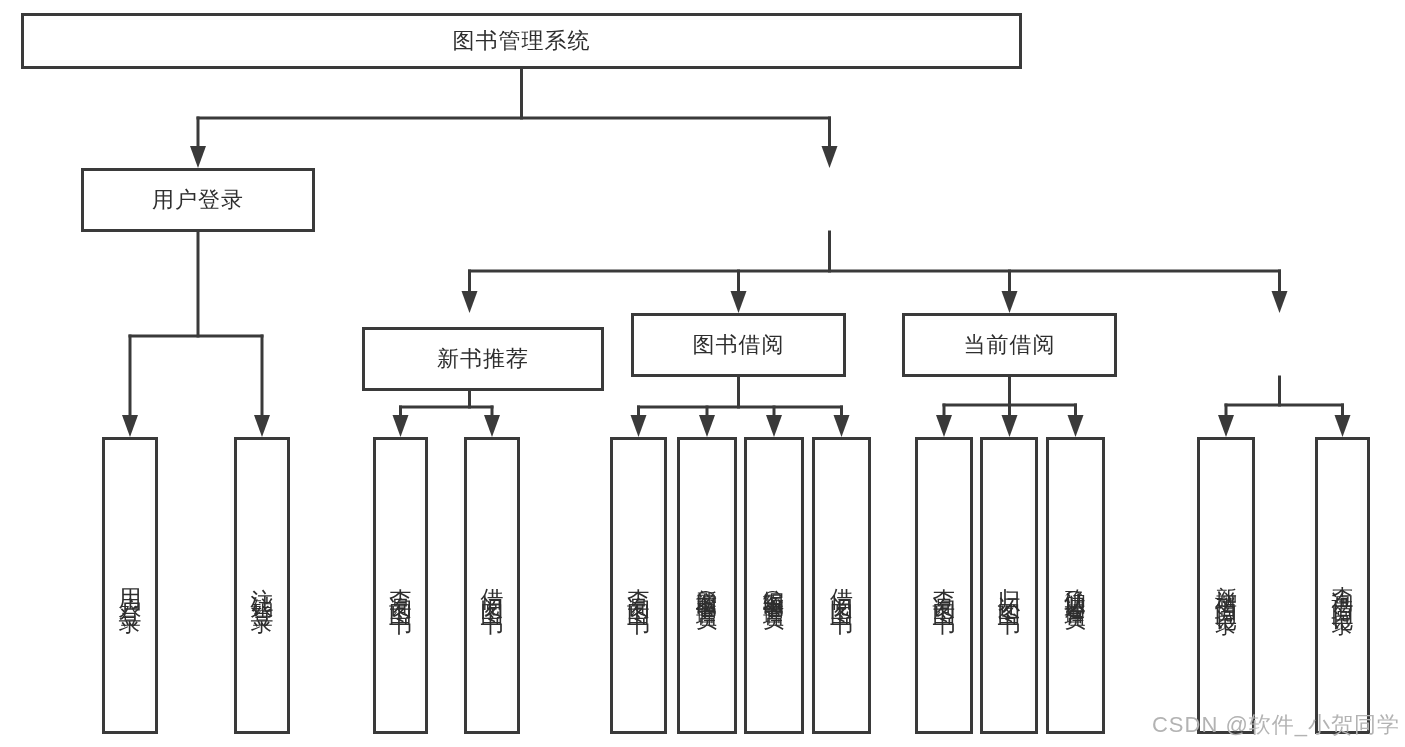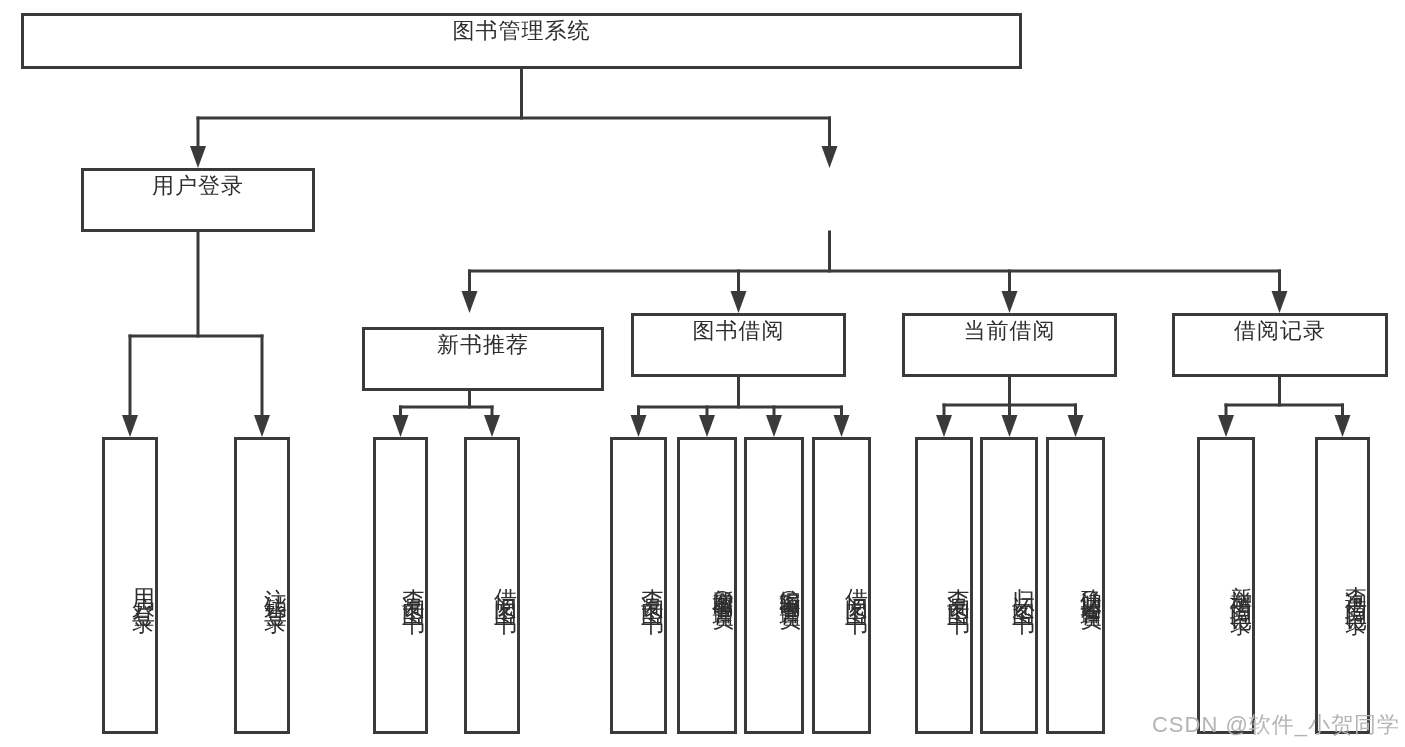--- a/index.html
+++ b/index.html
@@ -10,21 +10,21 @@
     font-family:"Liberation Sans", sans-serif;
     overflow:hidden;
   }
   #connectors { position:absolute; left:0; top:0; pointer-events:none; }
   .box {
     position:absolute;
     box-sizing:border-box;
     border:3px solid #3a3a3a;
     background:#ffffff;
     display:flex;
-    align-items:flex-start;
+    align-items:center;
     justify-content:center;
     color:#2e2e2e;
   }
   .h-label { font-size:22px; letter-spacing:1px; white-space:nowrap; }
   .leaf {
     writing-mode:vertical-rl;
     text-orientation:mixed;
     font-size:23px;
     letter-spacing:8px;
     line-height:1;
@@ -122,23 +122,20 @@
 
   <div class="box" style="left:362px;top:327px;width:242px;height:64px">
     <span class="h-label">新书推荐</span>
   </div>
   <div class="box" style="left:902px;top:313px;width:215px;height:64px">
     <span class="h-label">当前借阅</span>
   </div>
   <div class="box" style="left:631px;top:313px;width:215px;height:64px">
     <span class="h-label">图书借阅</span>
   </div>
-  <div class="box" style="left:1172px;top:313px;width:216px;height:64px">
-    <span class="h-label">借阅记录</span>
-  </div>
 
   <div class="box leaf" style="left:102px;top:437px;width:56px;height:297px">用户登录</div>
   <div class="box leaf" style="left:234px;top:437px;width:56px;height:297px">注销登录</div>
 
   <div class="box leaf" style="left:373px;top:437px;width:55px;height:297px">查询图书</div>
   <div class="box leaf" style="left:464px;top:437px;width:56px;height:297px">借阅图书</div>
 
   <div class="box leaf" style="left:610px;top:437px;width:57px;height:297px">查询图书</div>
   <div class="box leaf tight" style="left:677px;top:437px;width:60px;height:297px">新增图书（管理员）</div>
   <div class="box leaf tight" style="left:744px;top:437px;width:60px;height:297px">编辑图书（管理员）</div>

